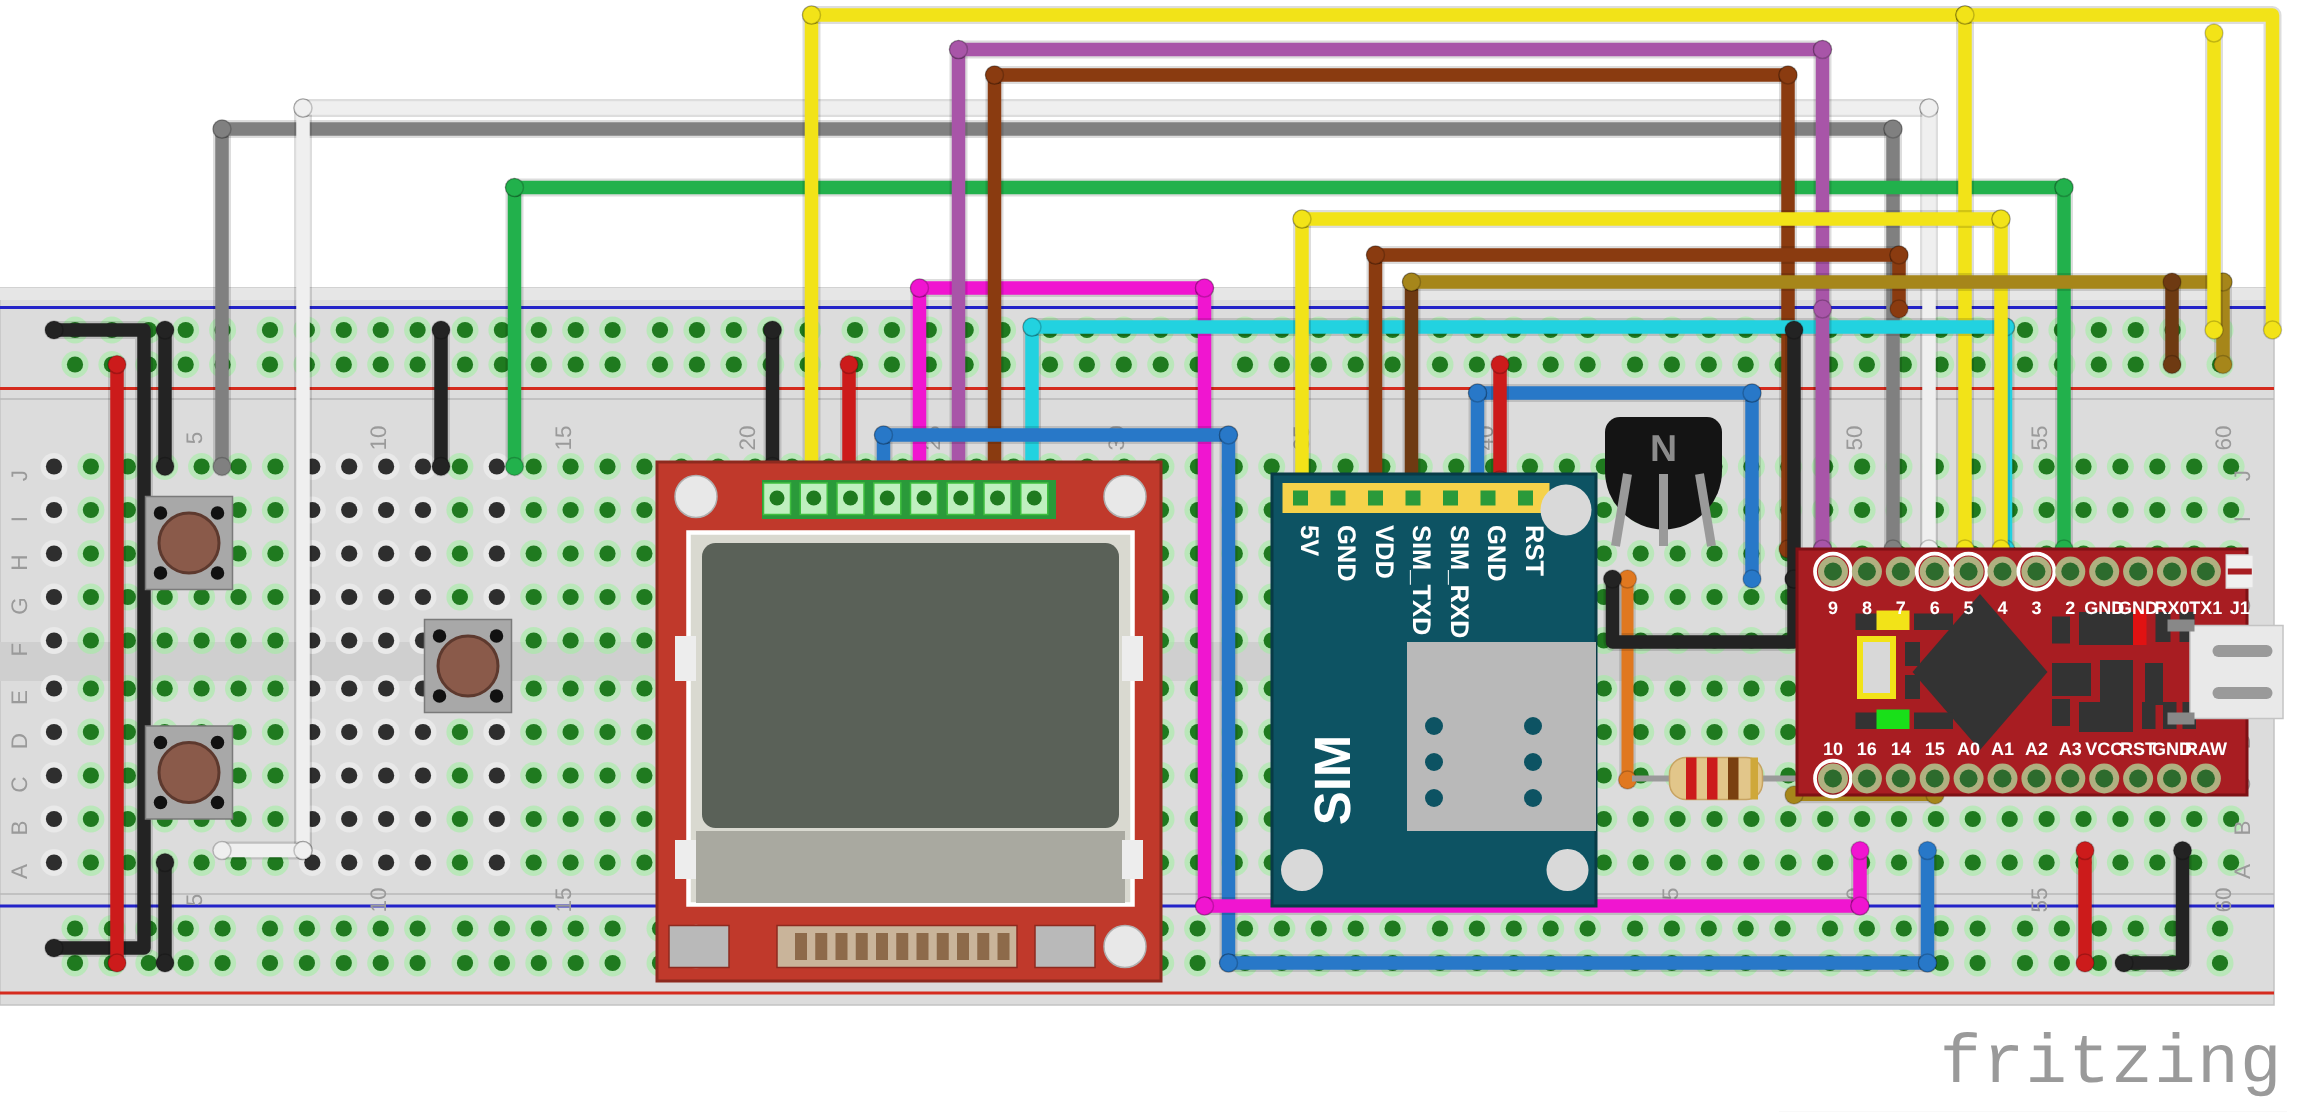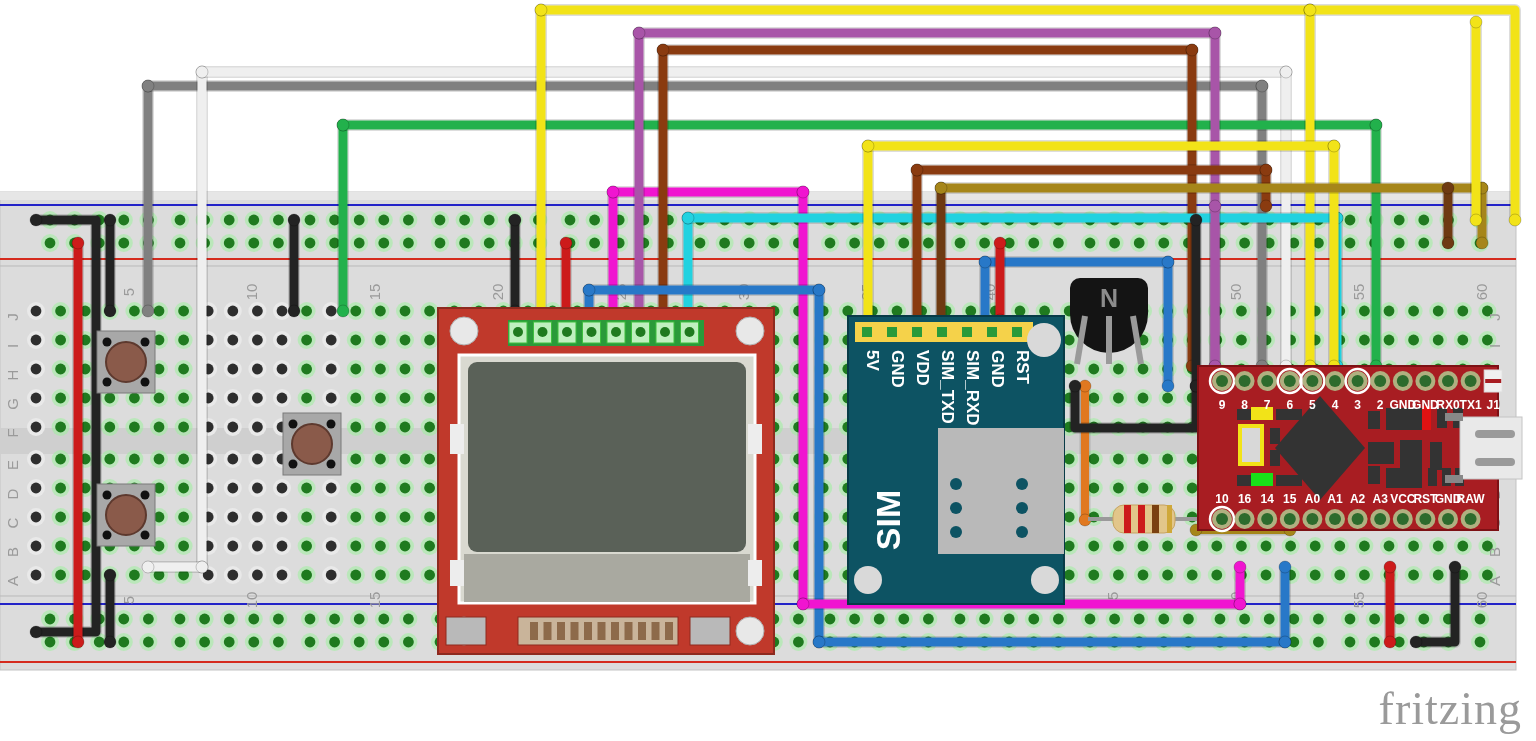--- a/index.html
+++ b/index.html
@@ -2,21 +2,21 @@
 <html><head>
 <meta charset="utf-8">
 <style>
   html,body{margin:0;padding:0;background:#ffffff;}
   body{width:1536px;height:741px;overflow:hidden;
        font-family:"Liberation Sans",sans-serif;position:relative;}
   #stage{position:absolute;left:0;top:0;width:1536px;height:741px;}
   svg#fz{position:absolute;left:0;top:0;width:1536px;height:741px;display:block;}
   .lbl{font-family:"Liberation Sans",sans-serif;}
   #wm{position:absolute;right:14px;bottom:6px;font-size:46px;color:#9a9a9a;
-      font-family:Liberation Serif, serif;letter-spacing:1px;font-weight:400;}
+      font-family:Liberation Mono, monospace;letter-spacing:1px;font-weight:400;}
 </style>
 </head>
 <body>
 
 <div id="stage">
 <svg id="fz" viewBox="0 0 1536 741" xmlns="http://www.w3.org/2000/svg">
   <defs>
     <g id="holeDark">
           <circle r="5.4" fill="#2e2e2e"></circle>
         </g>

